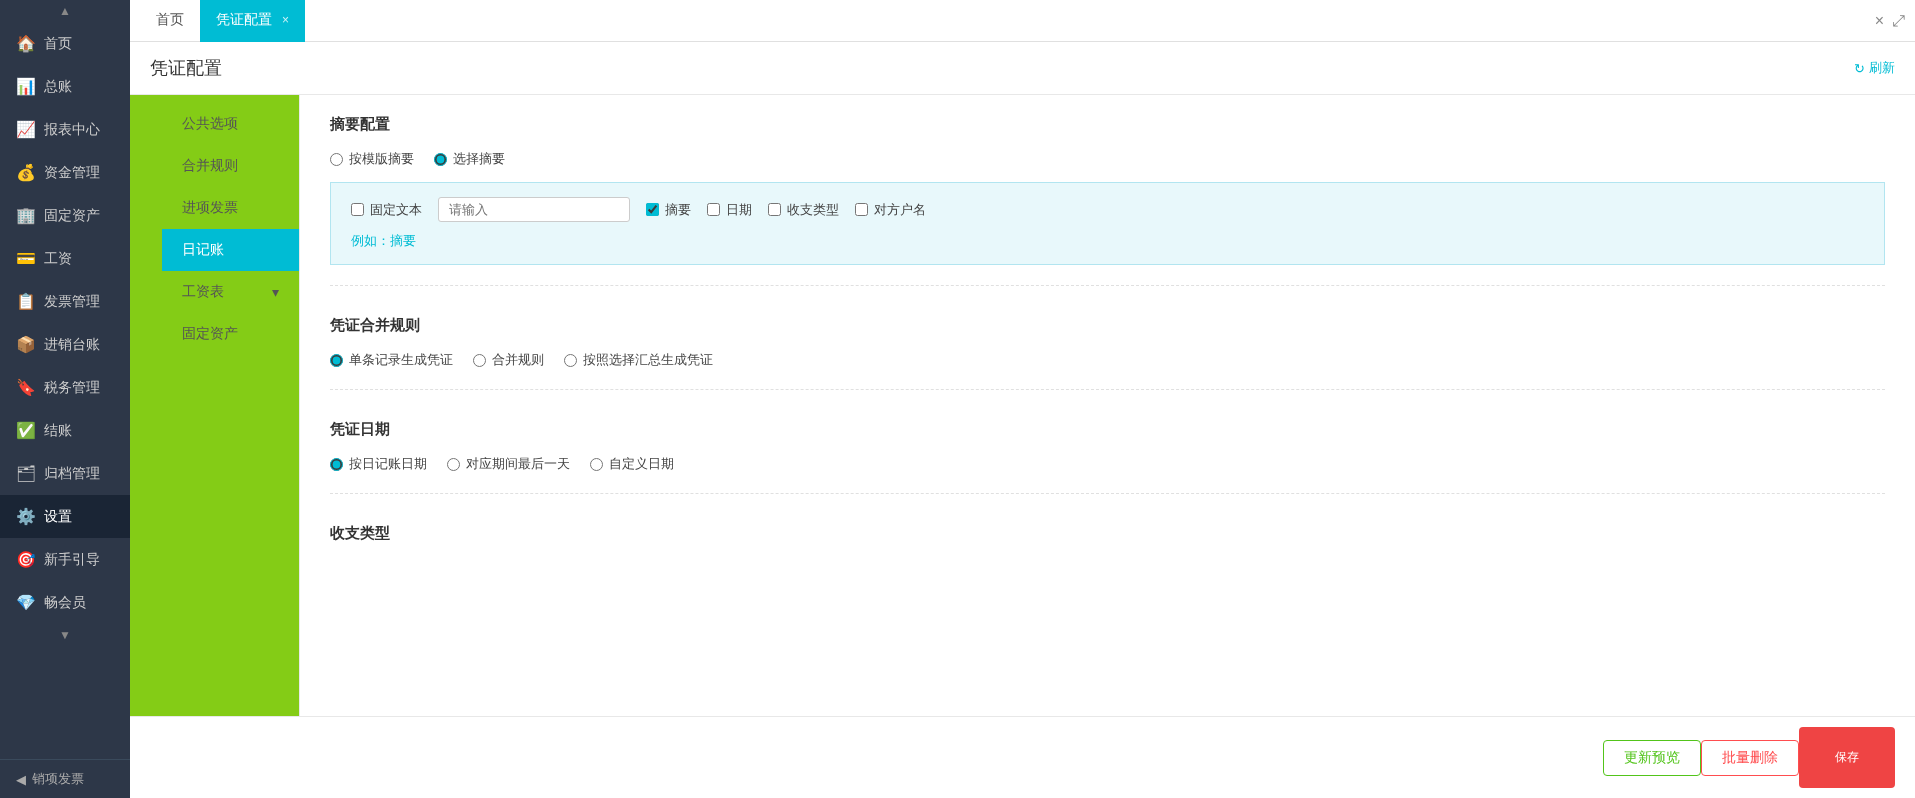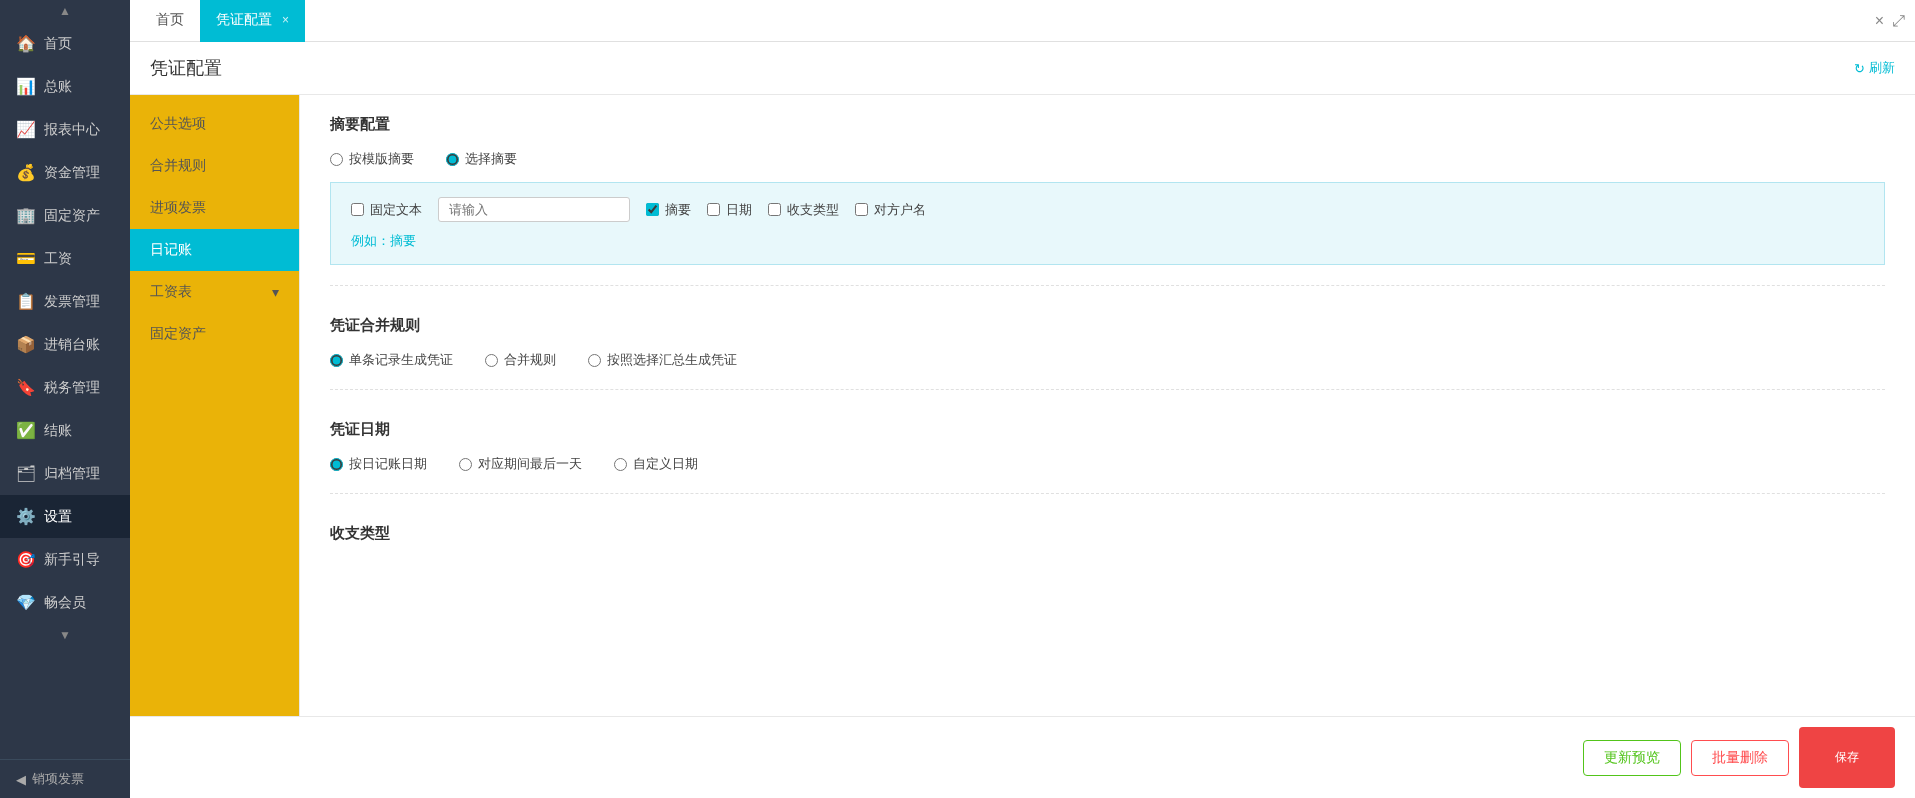--- a/index.html
+++ b/index.html
@@ -122,25 +122,26 @@
     .content-area {
       flex: 1;
       display: flex;
       overflow: hidden;
       background: #fff;
     }
 
     
     .left-nav {
       width: 170px;
-      background: #eab308;
+      background: #84cc16;
       border-right: 1px solid #e8e8e8;
       padding-top: 8px;
       flex-shrink: 0;
       overflow-y: auto;
+      padding-left: 32px;
     }
     .left-nav-item {
       padding: 12px 20px;
       cursor: pointer;
       font-size: 14px;
       color: #555;
       display: flex;
       align-items: center;
       justify-content: space-between;
     }
@@ -169,21 +170,21 @@
       font-size: 15px;
       font-weight: 600;
       color: #333;
       margin-bottom: 16px;
     }
 
     
     .radio-group, .checkbox-group {
       display: flex;
       align-items: flex-end;
-      gap: 32px;
+      gap: 20px;
       flex-wrap: wrap;
     }
     .radio-item, .checkbox-item {
       display: flex;
       align-items: center;
       gap: 6px;
       cursor: pointer;
       font-size: 13px;
       color: #444;
     }
@@ -222,21 +223,21 @@
     }
 
     
     .bottom-bar {
       background: #fff;
       border-top: 1px solid #e8e8e8;
       padding: 10px 20px;
       display: flex;
       align-items: center;
       justify-content: flex-end;
-      gap: 10px;
+      gap: 0;
       flex-shrink: 0;
     }
     .btn {
       padding: 8px 20px;
       border-radius: 4px;
       border: none;
       cursor: pointer;
       font-size: 14px;
     }
     .btn-outline-green {

